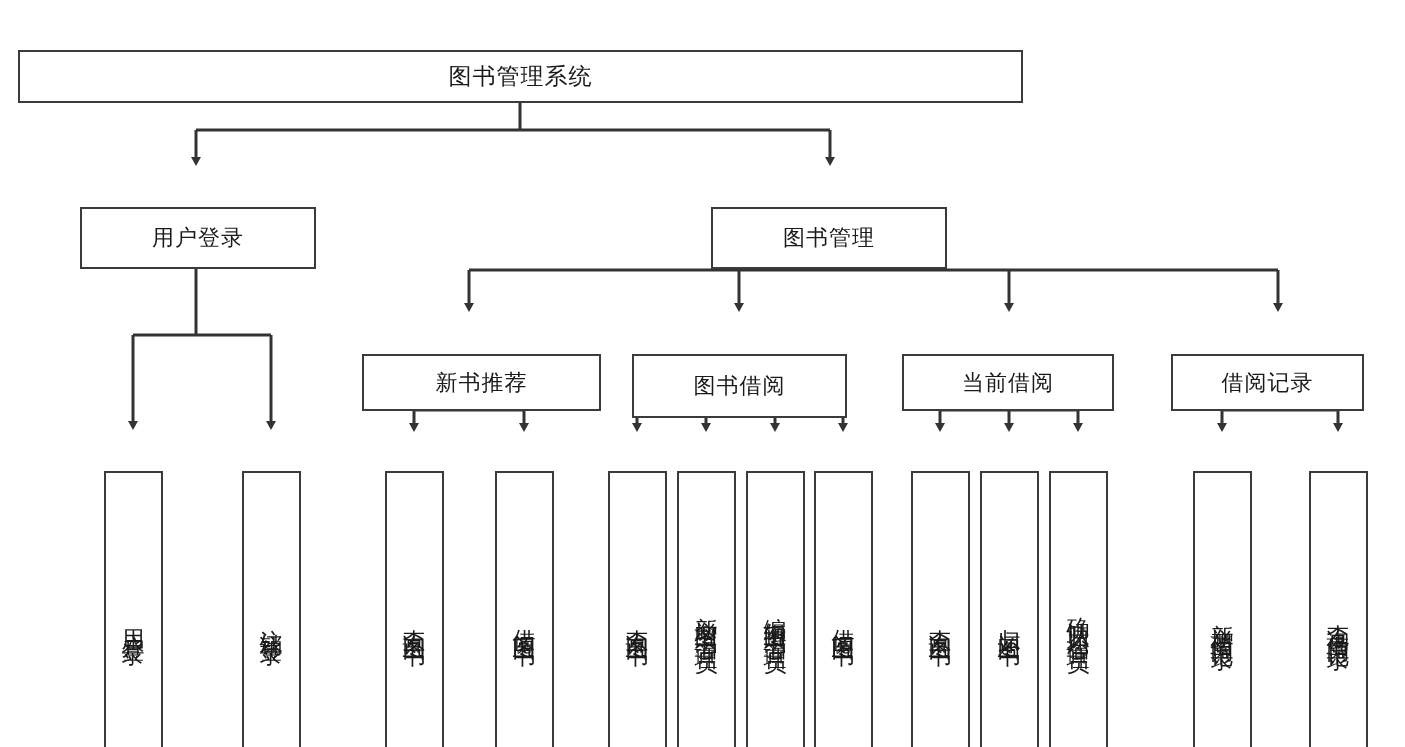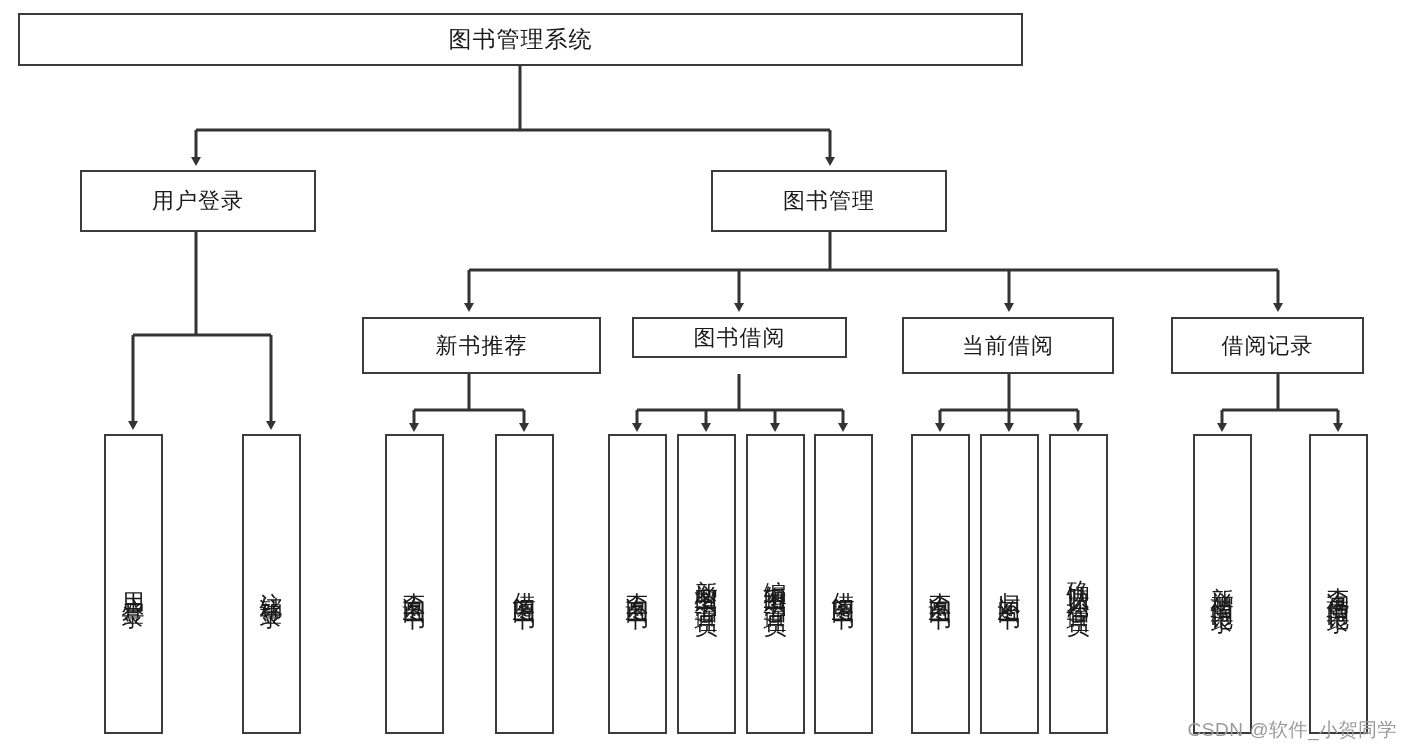--- a/index.html
+++ b/index.html
@@ -28,20 +28,21 @@
   .node {
     position: absolute;
     box-sizing: border-box;
     background: #ffffff;
     border: 2px solid #3b3b3b;
     display: flex;
     align-items: center;
     justify-content: center;
     color: #1a1a1a;
     letter-spacing: 1px;
+    margin-top: 37px;
   }
   .node.horizontal {
     writing-mode: horizontal-tb;
     font-size: 22px;
   }
   .node.root {
     font-size: 23px;
   }
   .node.vertical {
     writing-mode: vertical-rl;
@@ -128,21 +129,21 @@
   <div class="node horizontal" style="left:80px; top:170px; width:236px; height:62px;">
     <span class="label">用户登录</span>
   </div>
   <div class="node horizontal" style="left:711px; top:170px; width:236px; height:62px;">
     <span class="label">图书管理</span>
   </div>
 
   <div class="node horizontal" style="left:362px; top:317px; width:239px; height:57px;">
     <span class="label">新书推荐</span>
   </div>
-  <div class="node horizontal" style="left:632px; top:317px; width:215px; height:41px;">
+  <div class="node horizontal" style="left:632px; top:317px; width:215px; height:64px;">
     <span class="label">图书借阅</span>
   </div>
   <div class="node horizontal" style="left:902px; top:317px; width:212px; height:57px;">
     <span class="label">当前借阅</span>
   </div>
   <div class="node horizontal" style="left:1171px; top:317px; width:193px; height:57px;">
     <span class="label">借阅记录</span>
   </div>
 
   <div class="node vertical" style="left:104px; top:434px; width:59px; height:300px;">
@@ -182,15 +183,14 @@
     <span class="label">确认归还（管理员）</span>
   </div>
 
   <div class="node vertical" style="left:1193px; top:434px; width:59px; height:300px;">
     <span class="label">新增借阅记录</span>
   </div>
   <div class="node vertical" style="left:1309px; top:434px; width:59px; height:300px;">
     <span class="label">查询借阅记录</span>
   </div>
 
-  <div class="watermark">CSDN @软件_小贺同学</div>
 
 </div>
 
 </body></html>

